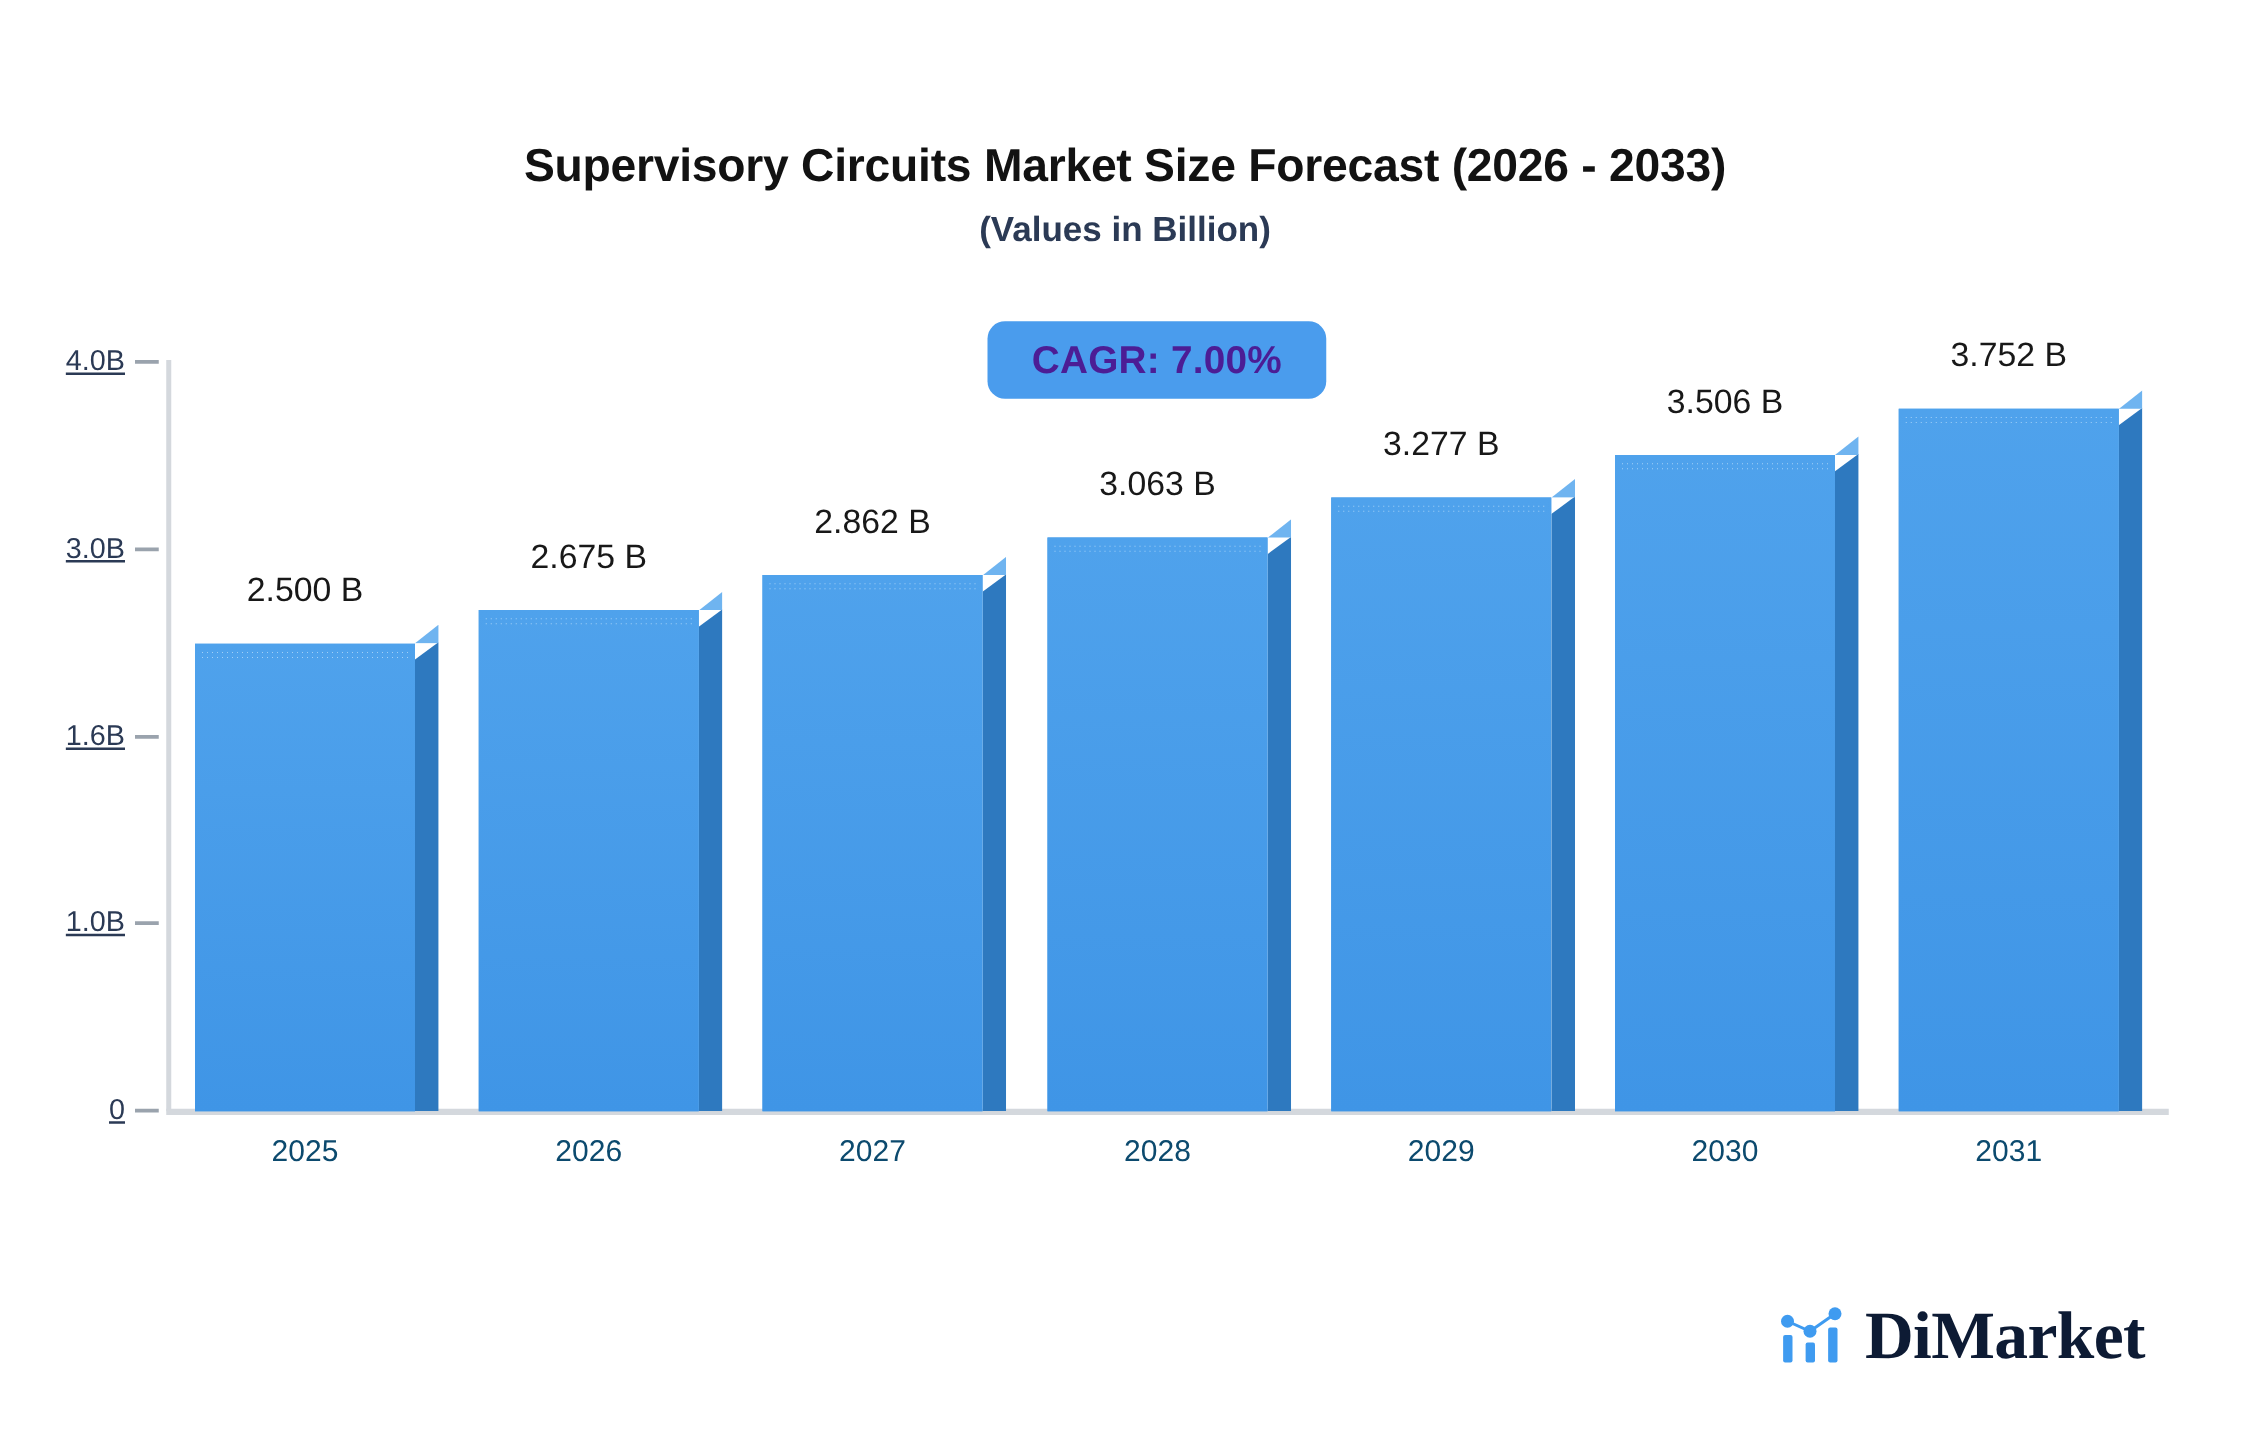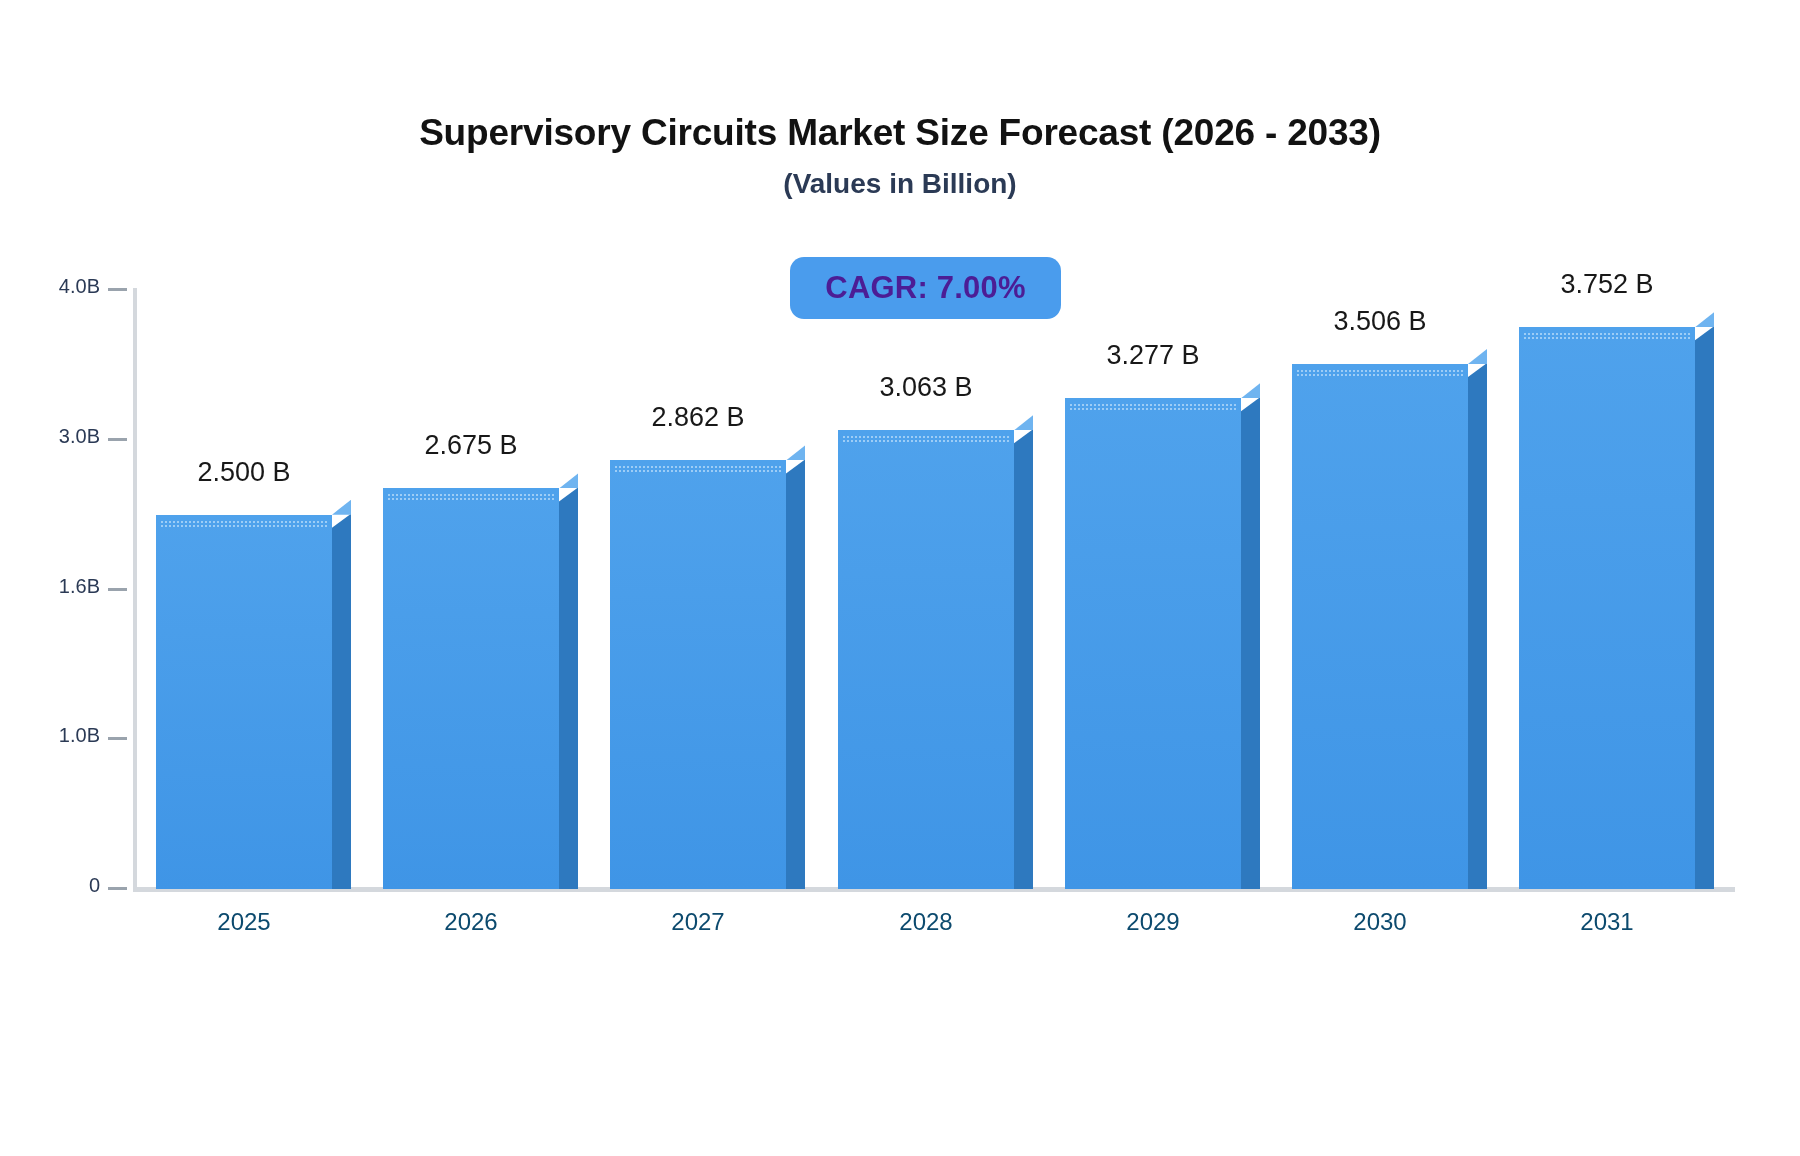--- a/index.html
+++ b/index.html
@@ -91,23 +91,24 @@
     top: 887px;
     width: 1602px;
     height: 5px;
     background: #d4d8dd;
   }
 
   .ytick-label {
     position: absolute;
     width: 90px;
     text-align: right;
-    font-size: 20px;
+    font-size: 23px;
     color: #2b3a55;
     white-space: nowrap;
+    text-decoration: underline;
   }
   .ytick-dash {
     position: absolute;
     width: 19px;
     height: 3px;
     background: #9aa3ad;
   }
 
   .xtick-label {
     position: absolute;
@@ -254,14 +255,26 @@
       <div class="xtick-label" style="left: 1252px; width: 256px;">2030</div>
       <div class="bar-group" style="left: 1519px; top: 312.138px; width: 195px; height: 576.862px;">
         <div class="bar-front" style="width: 176px; height: 561.862px;"></div>
         <div class="bar-side" style="left: 176px; height: 562.862px;"></div>
         <div class="bar-top" style="left: 176px; top: 0px;"></div>
       </div>
       <div class="bar-value" style="left: 1479px; width: 256px; top: 269.138px;">3.752 B</div>
       <div class="xtick-label" style="left: 1479px; width: 256px;">2031</div>
     </div>
 
+  <div class="logo">
+    <svg class="logo-mark" viewBox="0 0 56 48">
+      <circle cx="6" cy="13" r="5.2" fill="#3f9bf0"></circle>
+      <circle cx="24" cy="21" r="5.2" fill="#3f9bf0"></circle>
+      <circle cx="44" cy="7" r="5.2" fill="#3f9bf0"></circle>
+      <path d="M6 13 L24 21 L44 7" stroke="#3f9bf0" stroke-width="2.4" fill="none"></path>
+      <rect x="2.5" y="24" width="7.5" height="22" rx="1.6" fill="#3f9bf0"></rect>
+      <rect x="20.5" y="30" width="7.5" height="16" rx="1.6" fill="#3f9bf0"></rect>
+      <rect x="38.5" y="18" width="7.5" height="28" rx="1.6" fill="#3f9bf0"></rect>
+    </svg>
+    <span class="logo-word">DiMarket</span>
+  </div>
 
 </div>
 
 </body></html>

